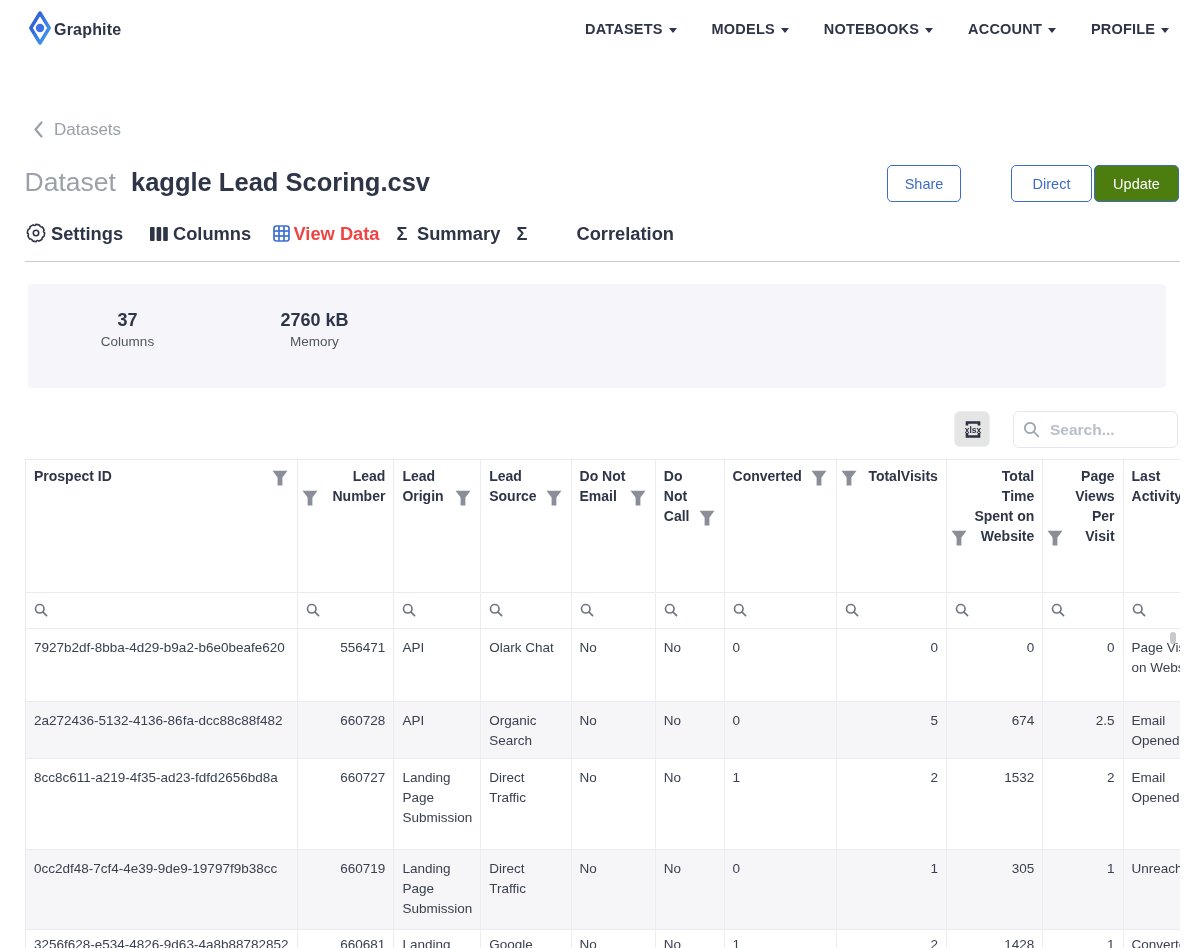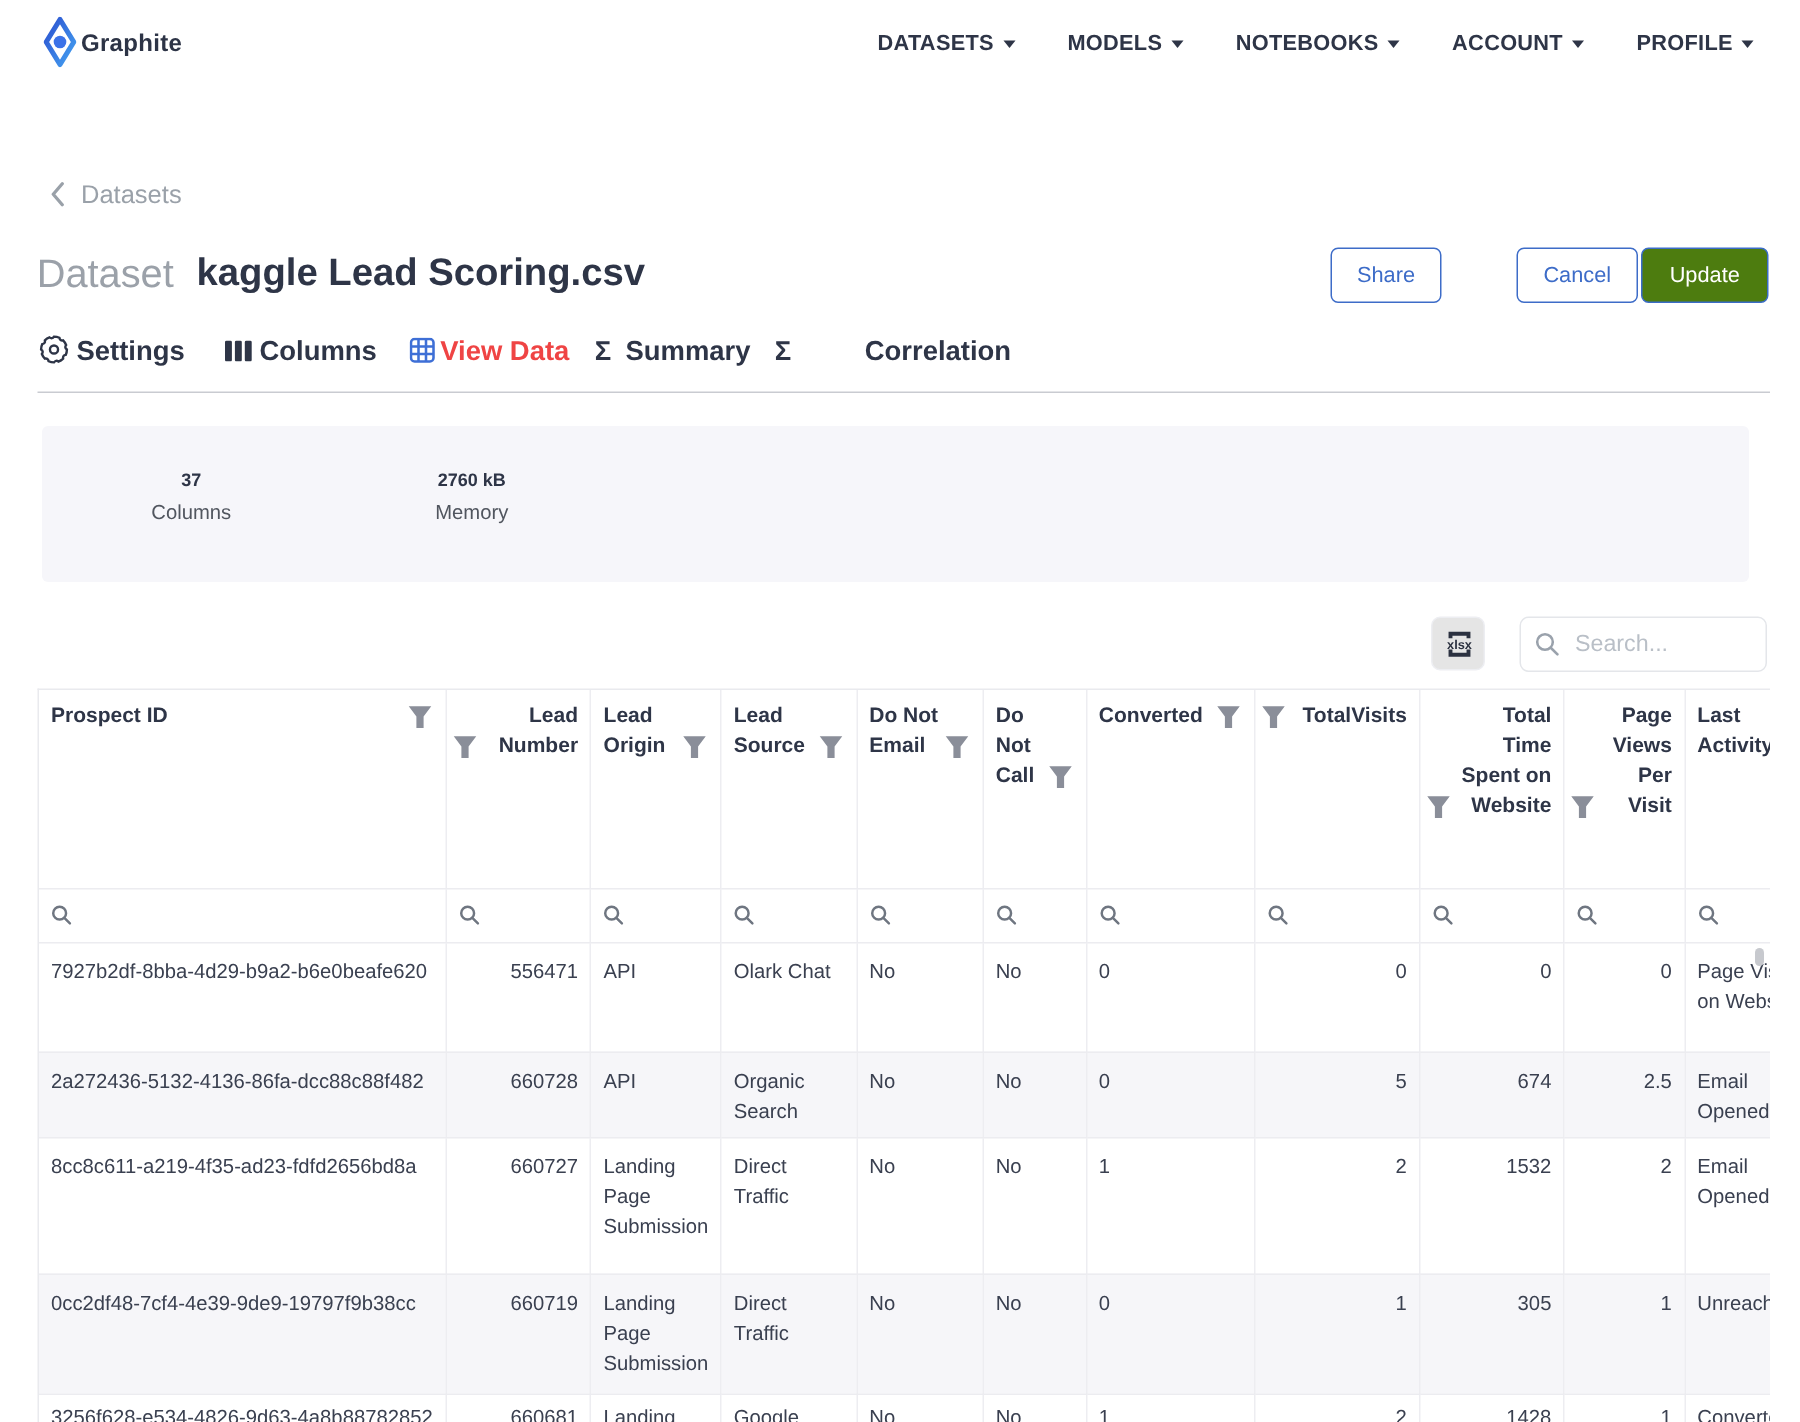--- a/index.html
+++ b/index.html
@@ -22,21 +22,21 @@
 
 .btn { position:absolute; top:165px; height:37px; border-radius:5px; font-size:14.5px; display:flex; align-items:center; justify-content:center; font-family:inherit; }
 .btn-o { border:1px solid #3d6cc8; color:#3d6cc8; background:#fff; }
 .btn-f { background:#4d7c0f; color:#fff; border:1px solid #3a6cc7; }
 
 
 .tab { position:absolute; top:224px; font-size:18.3px; font-weight:bold; color:#2e3547; white-space:nowrap; line-height:20px; }
 .tab.active { color:#ef4444; }
 
 
-.statnum { font-size:12px; font-weight:bold; color:#2e3547; text-align:center; line-height:20px; }
+.statnum { font-size:18px; font-weight:bold; color:#2e3547; text-align:center; line-height:20px; }
 .statlab { font-size:13.5px; color:#51565f; text-align:center; line-height:16px; margin-top:4px; }
 
 
 #tblwrap { position:absolute; left:25px; top:459px; width:1155px; height:489px; overflow:hidden; border-top:1px solid #e9eaee; border-left:1px solid #e9eaee; }
 table { border-collapse:collapse; table-layout:fixed; width:1193px; }
 th, td { border-right:1px solid #ededf1; border-bottom:1px solid #ececf0; vertical-align:top; padding:9px 8px 7px; font-size:13.5px; line-height:20px; color:#3a4050; background-clip:padding-box; }
 th { font-weight:bold; color:#2e3547; font-size:14px; padding-top:6px; position:relative; text-align:left; }
 tr.stripe td { background:#f6f6f9; }
 td.num, th.num .htxt { text-align:right; }
 .hcell { display:flex;align-items:flex-end; }
@@ -71,21 +71,21 @@
 
   <svg class="abs" style="left:33px;top:121px" width="11" height="17" viewBox="0 0 11 17">
     <polyline points="8.5,1.5 2.5,8.5 8.5,15.5" fill="none" stroke="#9aa1a9" stroke-width="2.2" stroke-linecap="round" stroke-linejoin="round"></polyline>
   </svg>
   <div class="abs crumb" style="left:54px;top:120px;">Datasets</div>
 
   <div class="abs dslabel" style="left:24.5px;top:167px;">Dataset</div>
   <div class="abs dstitle" style="left:131px;top:168px;">kaggle Lead Scoring.csv</div>
 
   <div class="btn btn-o" style="left:887px;width:74px;">Share</div>
-  <div class="btn btn-o" style="left:1011px;width:81px;">Cancel</div>
+  <div class="btn btn-o" style="left:1011px;width:81px;">Direct</div>
   <div class="btn btn-f" style="left:1094px;width:85px;">Update</div>
 
   <svg class="abs" style="left:26px;top:223px" width="20" height="20" viewBox="0 0 20 20" id="gearsvg">
     <g fill="none" stroke="#2e3547" stroke-width="1.6">
       <path d="M10.00 1.40 A8.6 8.6 0 0 1 13.60 2.19 Q13.95 4.34 16.08 3.92 A8.6 8.6 0 0 1 18.07 7.02 Q16.79 8.79 18.60 10.00 A8.6 8.6 0 0 1 17.81 13.60 Q15.66 13.95 16.08 16.08 A8.6 8.6 0 0 1 12.98 18.07 Q11.21 16.79 10.00 18.60 A8.6 8.6 0 0 1 6.40 17.81 Q6.05 15.66 3.92 16.08 A8.6 8.6 0 0 1 1.93 12.98 Q3.21 11.21 1.40 10.00 A8.6 8.6 0 0 1 2.19 6.40 Q4.34 6.05 3.92 3.92 A8.6 8.6 0 0 1 7.02 1.93 Q8.79 3.21 10.00 1.40 Z"></path>
       <circle cx="10" cy="10" r="2.7"></circle>
     </g>
   </svg>
   <div class="tab" style="left:51px;">Settings</div>
   <svg class="abs" style="left:150px;top:227px" width="18" height="14" viewBox="0 0 18 14">
@@ -133,21 +133,21 @@
         <path d="M12 21 V24.5 H24 V21"></path>
       </g>
       <text x="18" y="20.5" font-size="8.5" font-weight="bold" text-anchor="middle" fill="#2b3140" font-family="Liberation Sans">xlsx</text>
     </svg>
   </div>
   <div class="abs" style="left:1013px;top:411px;width:165px;height:37px;border:1px solid #e4e6ea;border-radius:6px;background:#fff;display:flex;align-items:center;">
     <svg style="margin-left:9px" width="17" height="17" viewBox="0 0 17 17">
       <circle cx="7" cy="7" r="5.2" fill="none" stroke="#9aa2ac" stroke-width="1.7"></circle>
       <line x1="11" y1="11" x2="15.3" y2="15.3" stroke="#9aa2ac" stroke-width="1.7" stroke-linecap="round"></line>
     </svg>
-    <span style="margin-left:10px;font-size:15.5px;color:#b9bfc7;">Search...</span>
+    <span style="margin-left:10px;font-size:15.5px;color:#b9bfc7;font-weight:bold;">Search...</span>
   </div>
 
   <div id="tblwrap">
   <table>
     <colgroup>
       <col style="width:270px">
           <col style="width:96.5px">
           <col style="width:86.5px">
           <col style="width:90px">
       <col style="width:84px">

